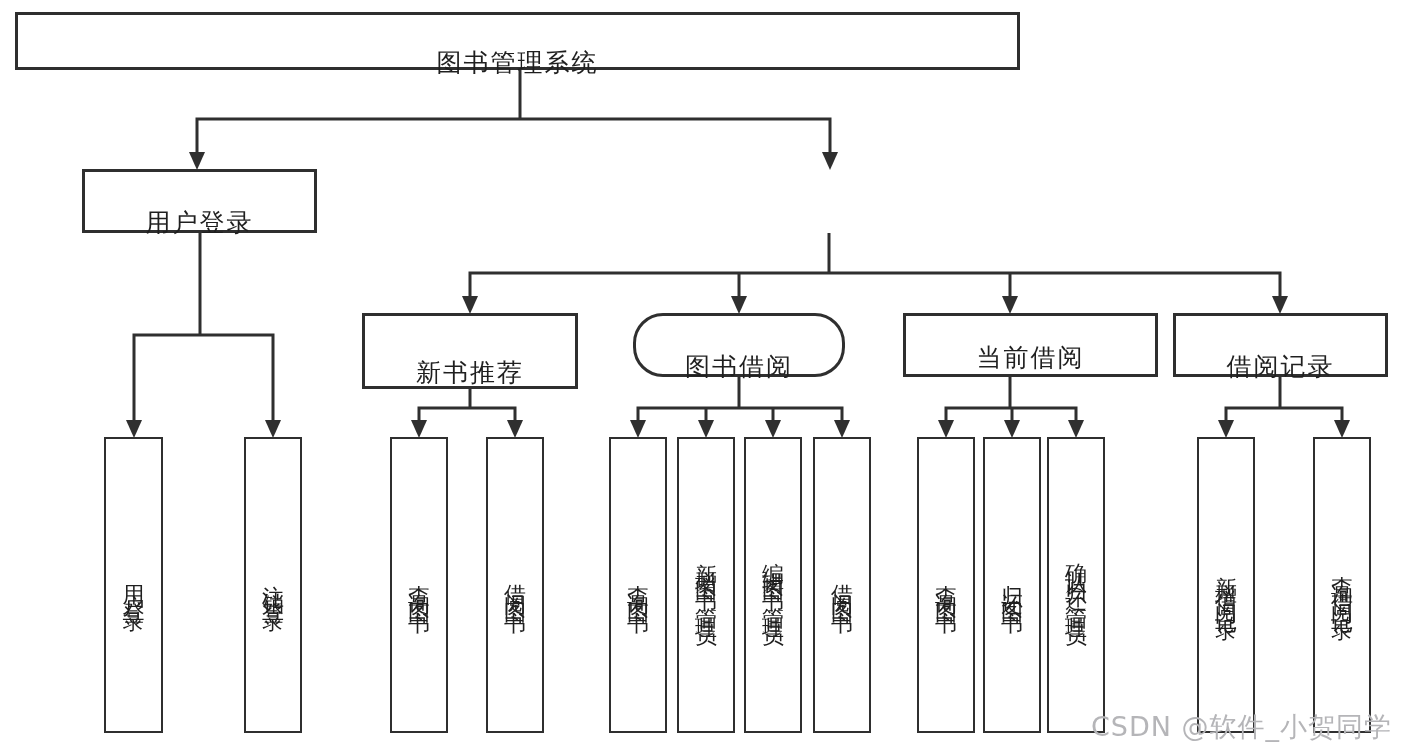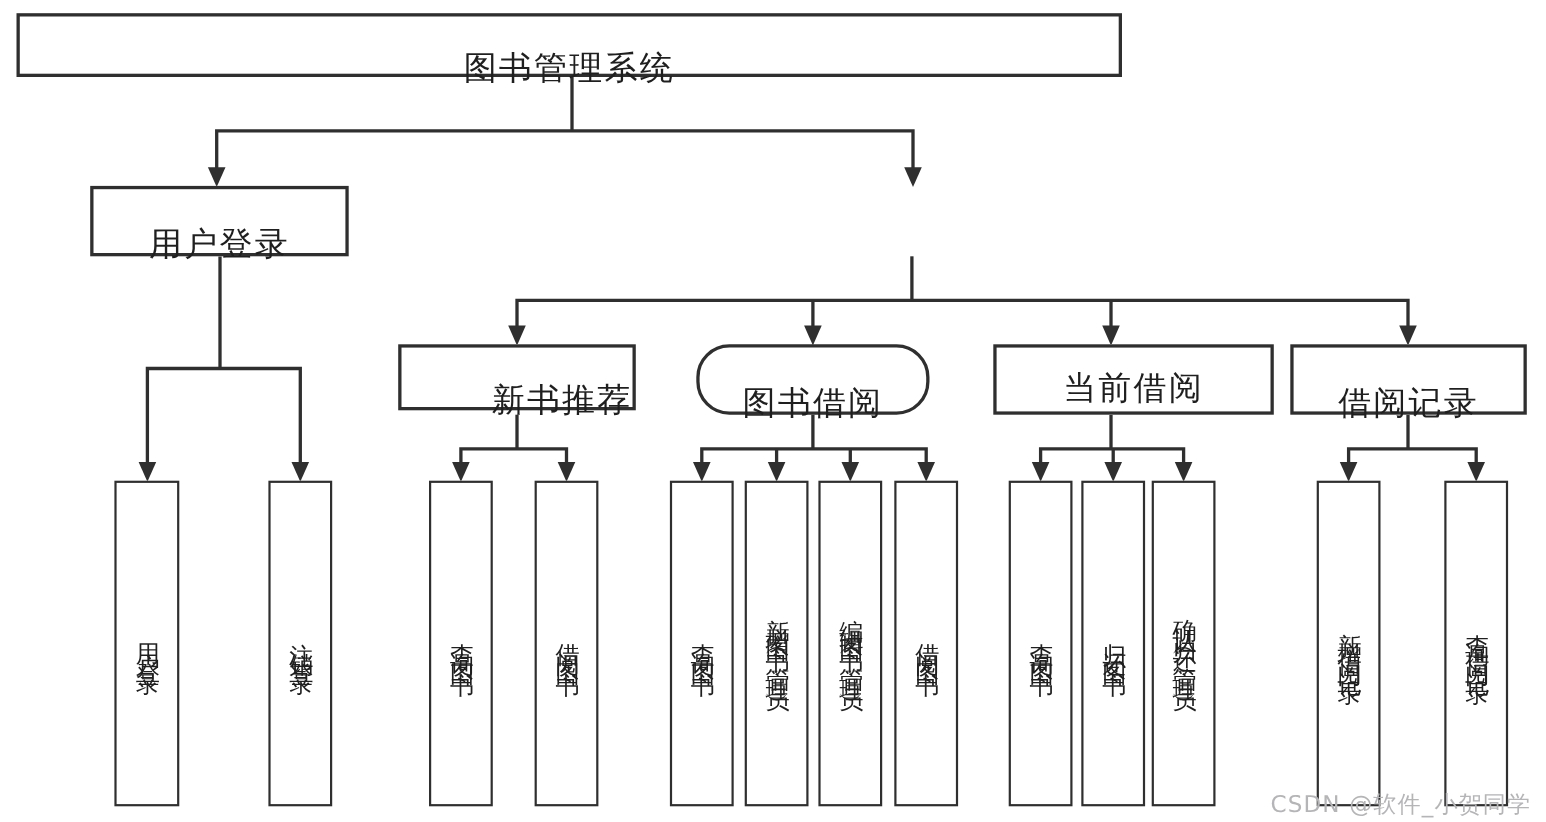--- a/index.html
+++ b/index.html
@@ -1,24 +1,24 @@
 <!DOCTYPE html>
 <html><head>
 <meta charset="utf-8">
 <style>
   html,body{margin:0;padding:0;background:#ffffff;}
   body{font-family:"DejaVu Sans","Liberation Sans",sans-serif;}
   .canvas{position:relative;width:1405px;height:747px;background:#ffffff;overflow:hidden;}
   svg.connectors{position:absolute;left:0;top:0;z-index:1;}
   .box{position:absolute;box-sizing:border-box;background:#ffffff;border:3px solid #2f2f2f;
        display:flex;align-items:center;justify-content:center;z-index:2;}
-  .hlabel{font-size:30px;color:#1f1f1f;letter-spacing:2px;white-space:nowrap;margin-top:43px;}
+  .hlabel{font-size:25px;color:#1f1f1f;letter-spacing:2px;white-space:nowrap;margin-top:43px;}
   .leaf{border-width:2.5px;}
   .vtext{writing-mode:vertical-rl;font-size:22px;letter-spacing:9px;color:#1f1f1f;line-height:1;}
-  .watermark{position:absolute;right:13px;bottom:2px;font-size:21px;color:#b5b5b8;
+  .watermark{position:absolute;right:13px;bottom:2px;font-size:27px;color:#b5b5b8;
              letter-spacing:1px;z-index:6;white-space:nowrap;}
 </style>
 </head>
 <body>
 
 <div class="canvas">
 
   <svg class="connectors" width="1405" height="747" viewBox="0 0 1405 747">
     <g stroke="#2f2f2f" stroke-width="3" fill="none">
       <path d="M520 70 V119"></path>
@@ -80,21 +80,21 @@
   </svg>
 
   <div class="box" style="left:15px;top:12px;width:1005px;height:58px;">
     <span class="hlabel">图书管理系统</span>
   </div>
 
   <div class="box" style="left:82px;top:169px;width:235px;height:64px;">
     <span class="hlabel">用户登录</span>
   </div>
 
-  <div class="box" style="left:362px;top:313px;width:216px;height:60px;justify-content:flex-end;">
+  <div class="box" style="left:362px;top:313px;width:216px;height:76px;">
     <span class="hlabel">新书推荐</span>
   </div>
   <div class="box" style="left:633px;top:313px;width:212px;height:64px;border-radius:30px;">
     <span class="hlabel">图书借阅</span>
   </div>
   <div class="box" style="left:903px;top:313px;width:255px;height:64px;align-items:flex-end;">
     <span class="hlabel">当前借阅</span>
   </div>
   <div class="box" style="left:1173px;top:313px;width:215px;height:64px;">
     <span class="hlabel">借阅记录</span>

